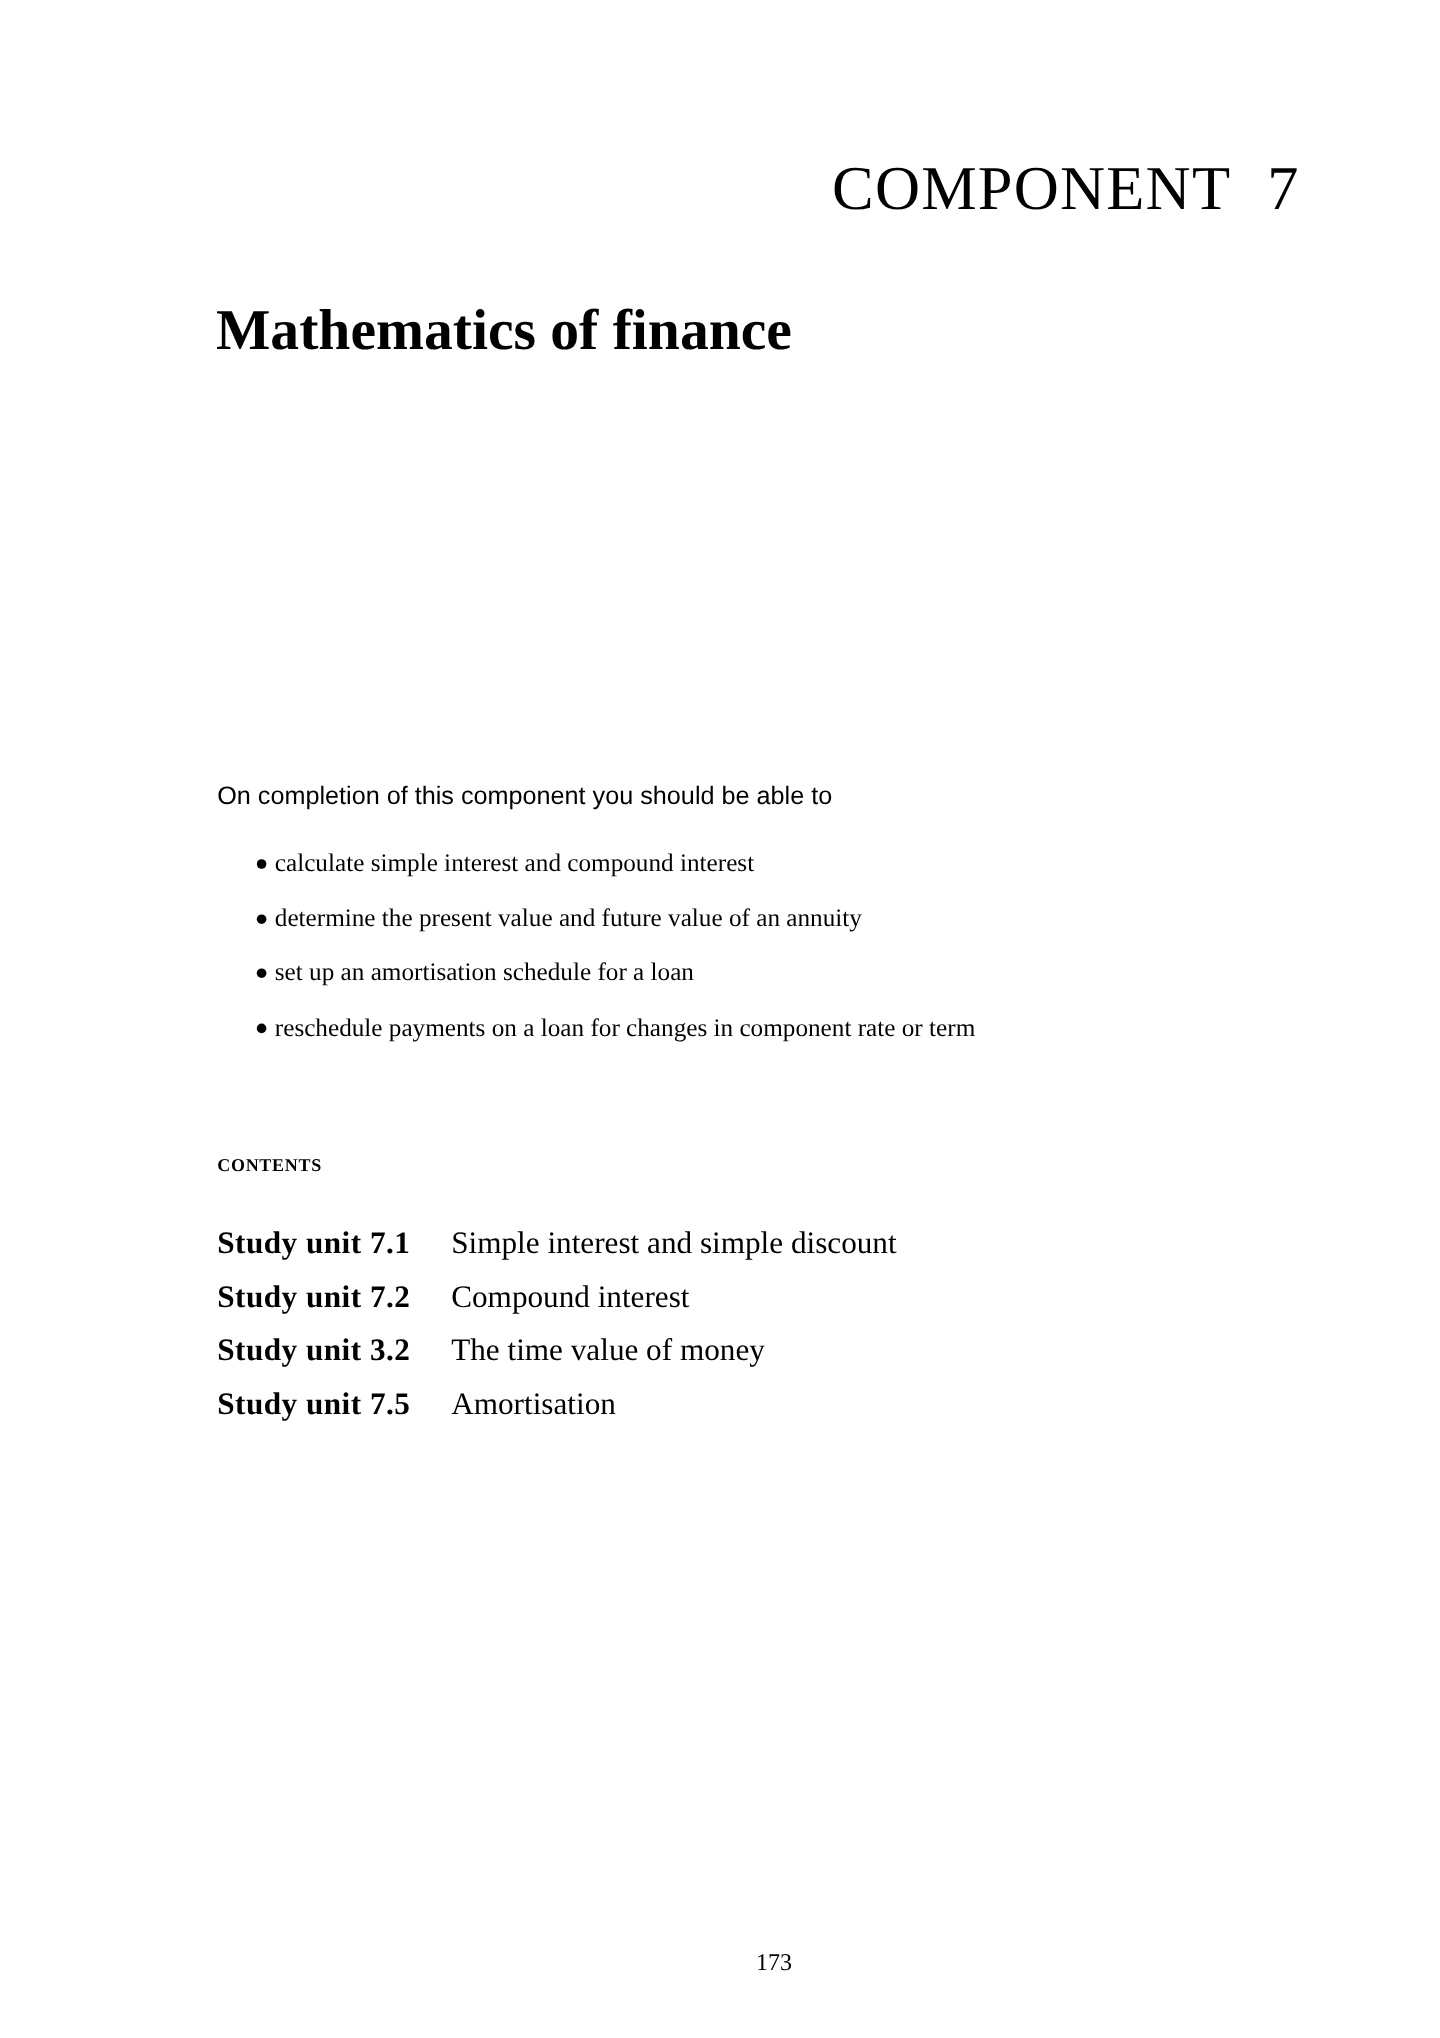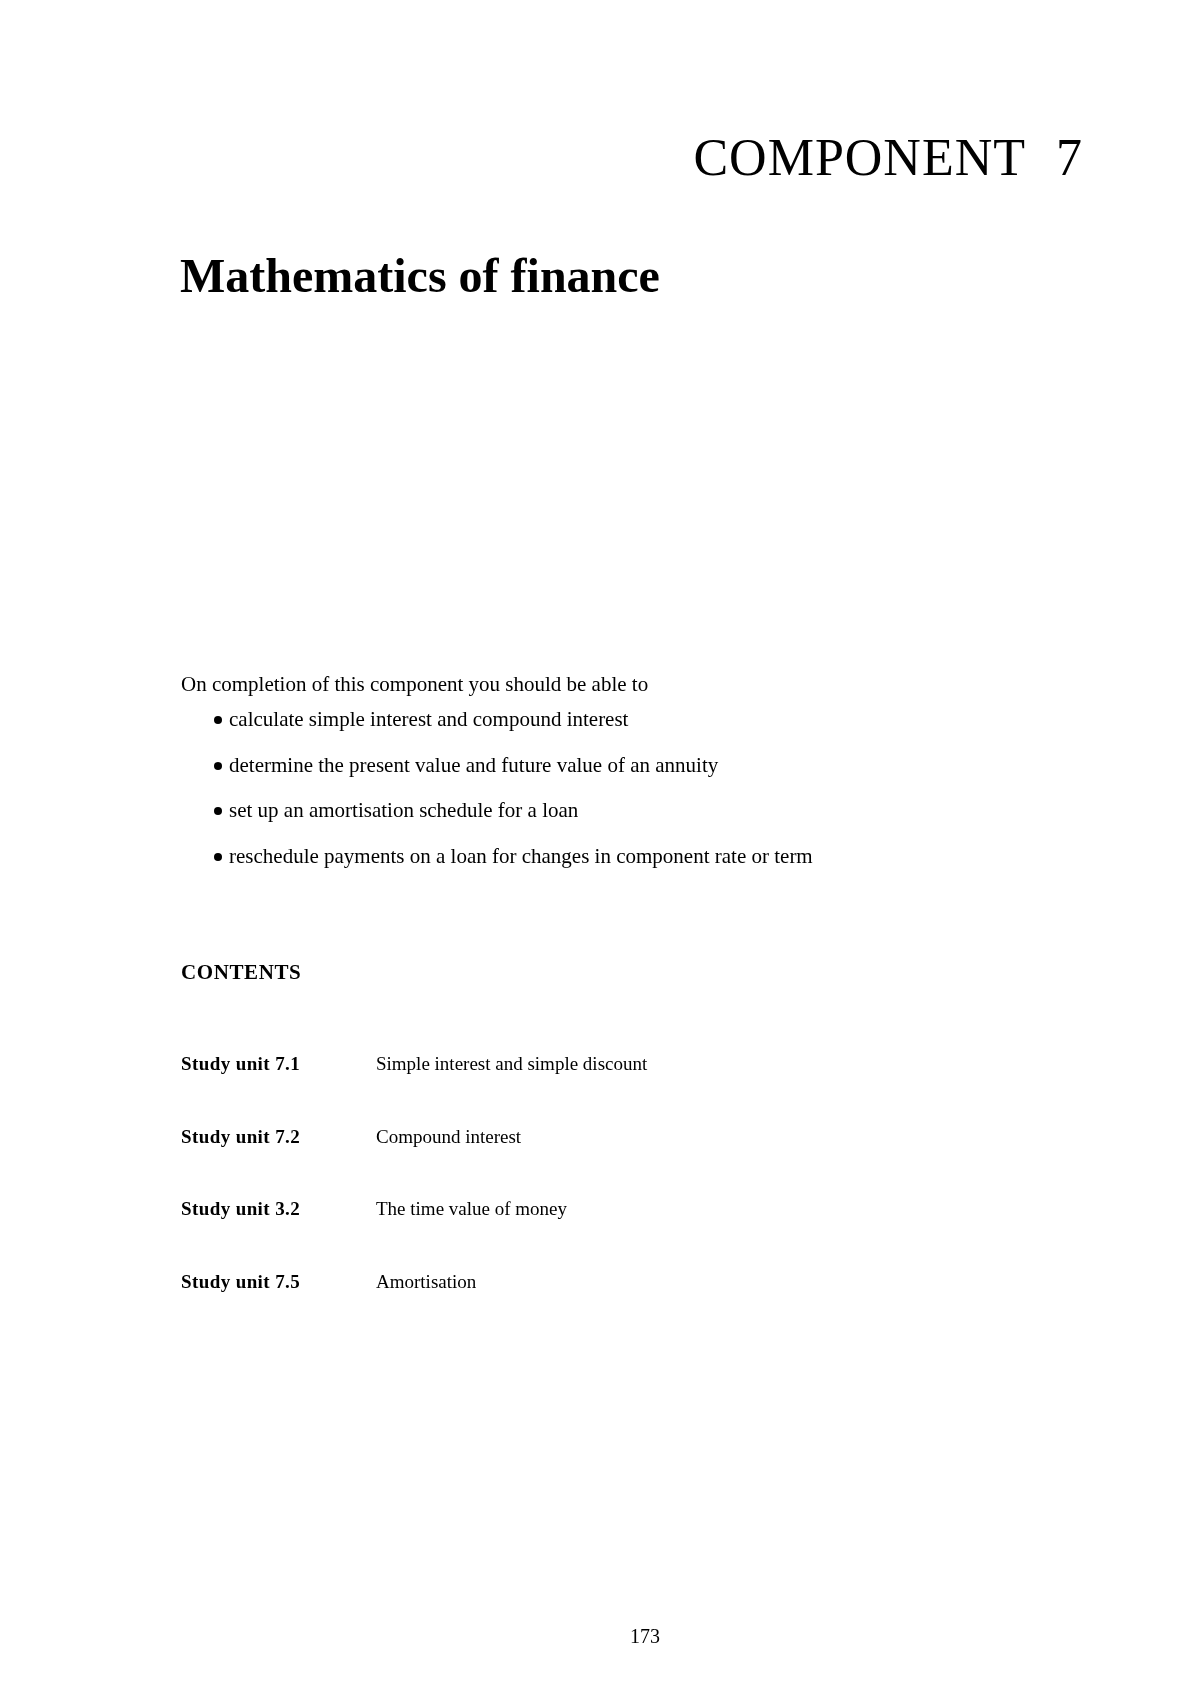--- a/index.html
+++ b/index.html
@@ -33,24 +33,23 @@
       top: 246px;
       font-family: Liberation Serif, serif;
       font-size: 48px;
       line-height: 60px;
       font-weight: bold;
     }
 
     .intro {
       left: 181px;
       top: 650px;
-      font-family: Liberation Serif, serif;
+      font-family: Liberation Sans, sans-serif;
       font-size: 21px;
       line-height: 28px;
-      margin-top: 20px;
     }
 
     .objectives {
       position: absolute;
       left: 210px;
       top: 705px;
       margin: 0;
       padding: 0;
       list-style: none;
     }
@@ -74,43 +73,42 @@
     .objectives .obj-text {
       position: absolute;
       left: 19px;
       top: 0;
     }
 
     .contents-heading {
       left: 181px;
       top: 958px;
       font-family: "Liberation Serif", "DejaVu Serif", serif;
-      font-size: 21px;
+      font-size: 15px;
       line-height: 28px;
       font-weight: bold;
       letter-spacing: 0.6px;
     }
 
     .contents-list {
       position: absolute;
       left: 181px;
       top: 1022px;
       margin: 0;
       padding: 0;
       list-style: none;
     }
     .contents-list li {
       position: relative;
       height: 44.6px;
       width: 700px;
       font-family: "Liberation Serif", "DejaVu Serif", serif;
-      font-size: 19px;
+      font-size: 26px;
       line-height: 28px;
       white-space: nowrap;
-      margin-top: 28px;
     }
     .contents-list .unit-label {
       position: absolute;
       left: 0;
       top: 0;
       font-weight: bold;
       letter-spacing: 0.4px;
     }
     .contents-list .unit-title {
       position: absolute;

